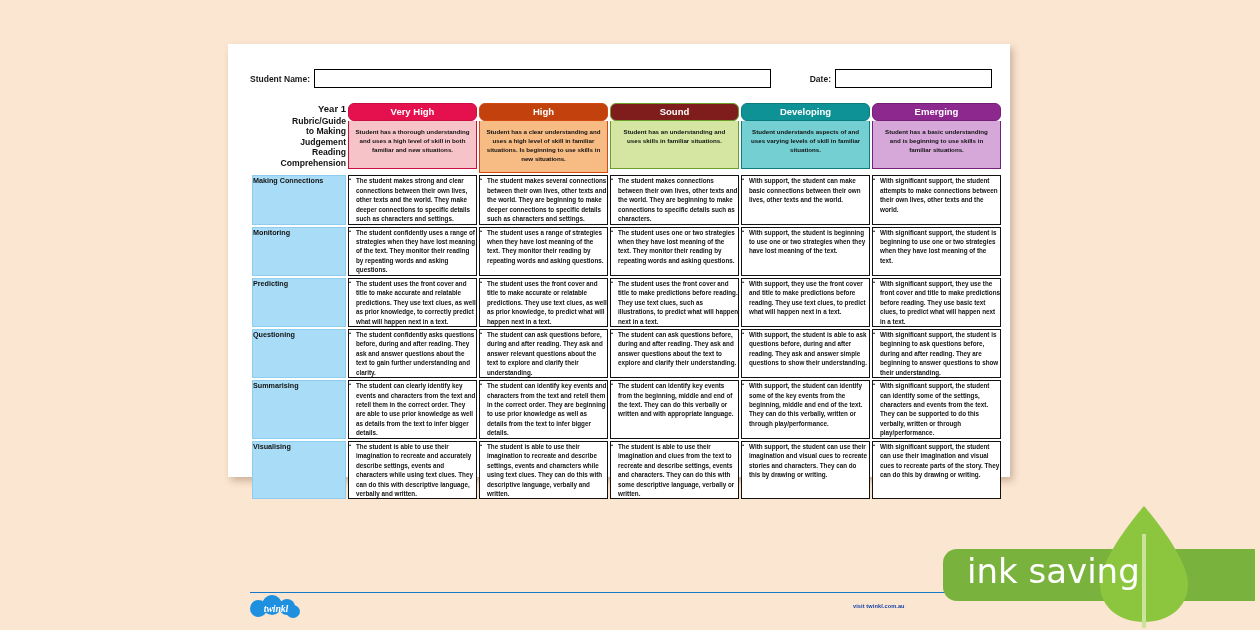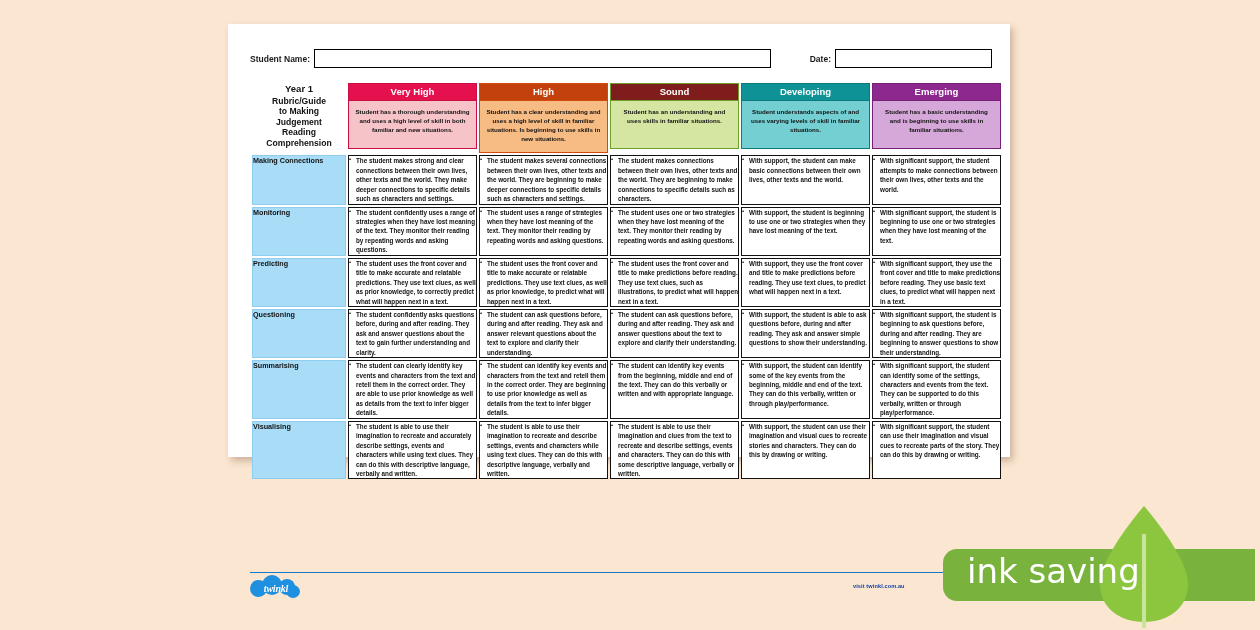--- a/index.html
+++ b/index.html
@@ -4,21 +4,21 @@
 <style>
   html,body{margin:0;padding:0;}
   body{
     width:1260px;height:630px;overflow:hidden;
     background:#fbe6d2;
     font-family:"Liberation Sans", sans-serif;
     position:relative;
   }
   
   #page-sheet{
-    position:absolute;left:228px;top:24px;width:782px;height:433px;
+    position:absolute;left:228px;top:44px;width:782px;height:433px;
     background:#ffffff;
     box-shadow:3px 4px 7px rgba(120,80,50,.35);
   }
   
   .form-row{
     position:absolute;left:22px;top:25px;width:742px;height:22px;
   }
   .form-label{
     font-size:8.5px;font-weight:bold;color:#1a1a1a;
     display:inline-block;vertical-align:middle;
@@ -35,33 +35,33 @@
   table.rubric{
     position:absolute;left:22px;top:57px;
     border-collapse:separate;border-spacing:2px;
     width:742px;
     table-layout:fixed;
   }
   table.rubric td{vertical-align:top;padding:0;}
 
   .corner-cell{
     width:94px;
-    text-align:center;
+    text-align:right;
     padding:4px 2px 2px 2px;
     font-weight:bold;
     color:#111;
     line-height:1.22;
   }
   .corner-cell .yr{font-size:9.5px;display:block;margin-bottom:1px;}
   .corner-cell .sub{font-size:8.6px;display:block;}
 
   .lvl-cell{width:129px;padding:0;}
   .lvl-head{
     text-align:center;color:#fff;font-weight:bold;font-size:9.5px;
-    padding:3px 2px;line-height:1.1;
+    padding:3px 2px;line-height:1.1;border-radius:6px;
   }
   .lvl-desc{
     text-align:center;font-size:6.2px;font-weight:bold;color:#111;
     padding:7px 6px 8px 6px;line-height:1.45;
     min-height:48px;box-sizing:border-box;
   }
 
   
   .v-very .lvl-head{background:#e5114e;border:1.4px solid #c70f43;}
   .v-very .lvl-desc{background:#f6c3c9;border:1.4px solid #c70f43;border-top:none;}

